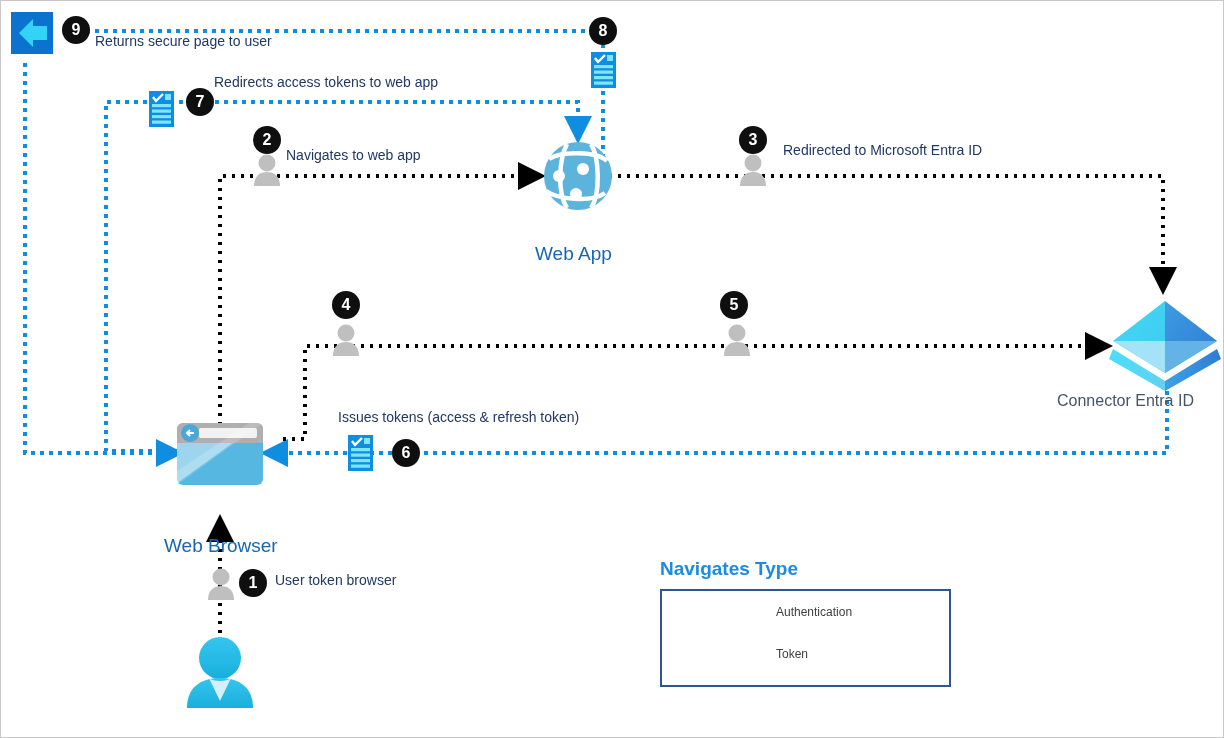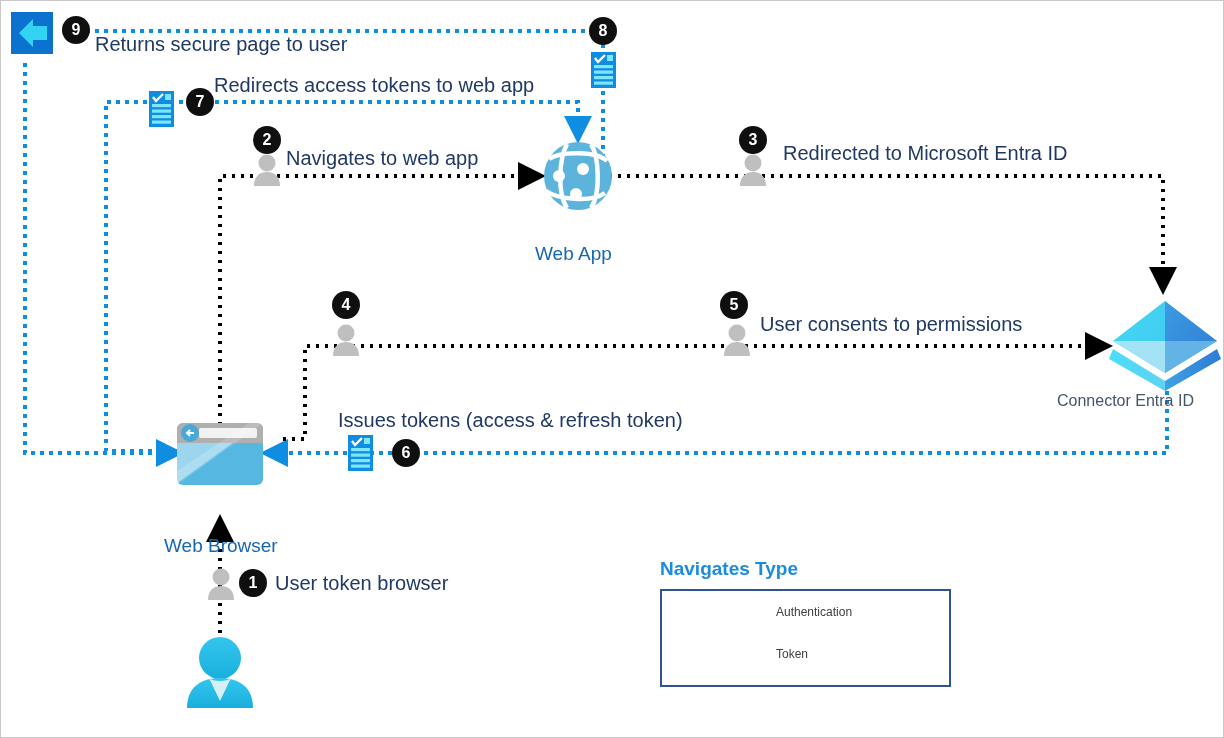--- a/index.html
+++ b/index.html
@@ -1,21 +1,21 @@
 <!DOCTYPE html>
 <html><head>
 <meta charset="utf-8">
 <style>
   html,body{margin:0;padding:0;background:#ffffff;}
   body{font-family:"Liberation Sans",sans-serif;}
   #canvas{position:relative;width:1224px;height:738px;background:#ffffff;
           border:1px solid #c8c8c8;box-sizing:border-box;overflow:hidden;}
   #diagram{position:absolute;left:0;top:0;width:1224px;height:738px;}
   .lbl{position:absolute;color:#1F3864;font-family:"Liberation Sans",sans-serif;
-       font-size:20px;white-space:nowrap;line-height:1;}
+       font-size:14px;white-space:nowrap;line-height:1;}
   .nodelbl{position:absolute;color:#1766b3;font-family:"Liberation Sans",sans-serif;
        font-size:19px;white-space:nowrap;line-height:1;margin-top:37px;}
   .entralbl{position:absolute;color:#44546A;font-family:"Liberation Sans",sans-serif;
        font-size:16px;white-space:nowrap;line-height:1;}
   .legend-title{position:absolute;color:#1B8BE0;font-family:"Liberation Sans",sans-serif;
        font-size:19px;font-weight:bold;white-space:nowrap;}
   .legend-item{position:absolute;color:#404040;font-family:"Liberation Sans",sans-serif;
        font-size:12px;white-space:nowrap;}
   .legend-box{position:absolute;border:2px solid #2F5496;background:#ffffff;box-sizing:border-box;}
   .badge{position:absolute;width:28px;height:28px;border-radius:50%;background:#0f0f0f;
@@ -217,21 +217,20 @@
   <div class="badge" style="left:738px;top:125px;">3</div>
   <div class="badge" style="left:331px;top:290px;">4</div>
   <div class="badge" style="left:719px;top:290px;">5</div>
   <div class="badge" style="left:391px;top:438px;">6</div>
   <div class="badge" style="left:238px;top:568px;">1</div>
 
   <div class="lbl" style="left:94px;top:33px;">Returns secure page to user</div>
   <div class="lbl" style="left:213px;top:74px;">Redirects access tokens to web app</div>
   <div class="lbl" style="left:285px;top:147px;">Navigates to web app</div>
   <div class="lbl" style="left:782px;top:142px;">Redirected to Microsoft Entra ID</div>
-  <div class="lbl" style="left:759px;top:313px;">User consents to permissions</div>
   <div class="lbl" style="left:337px;top:409px;">Issues tokens (access &amp; refresh token)</div>
   <div class="lbl" style="left:274px;top:572px;">User token browser</div>
 
   <div class="nodelbl" style="left:534px;top:206px;">Web App</div>
   <div class="entralbl" style="left:1056px;top:392px;">Connector Entra ID</div>
   <div class="nodelbl" style="left:163px;top:498px;">Web Browser</div>
   <div class="nodelbl" style="left:198px;top:707px;">User</div>
 
   <div class="legend-title" style="left:659px;top:557px;">Navigates Type</div>
   <div class="legend-box" style="left:659px;top:588px;width:291px;height:98px;"></div>

